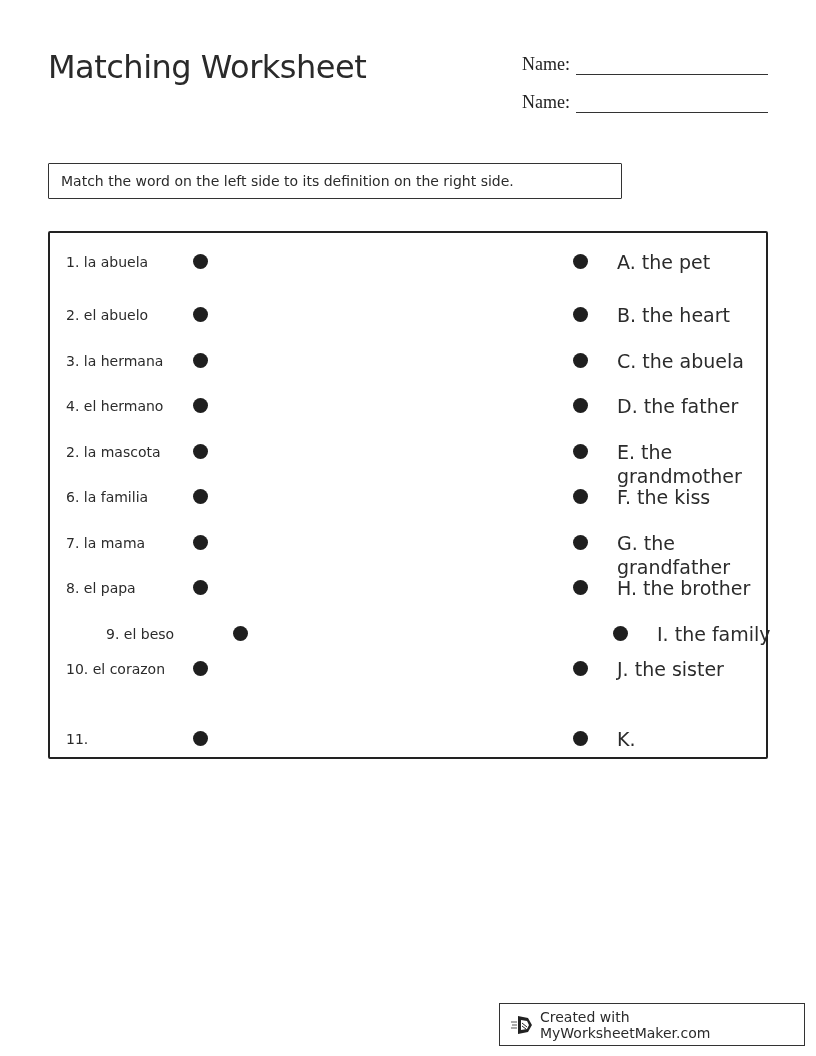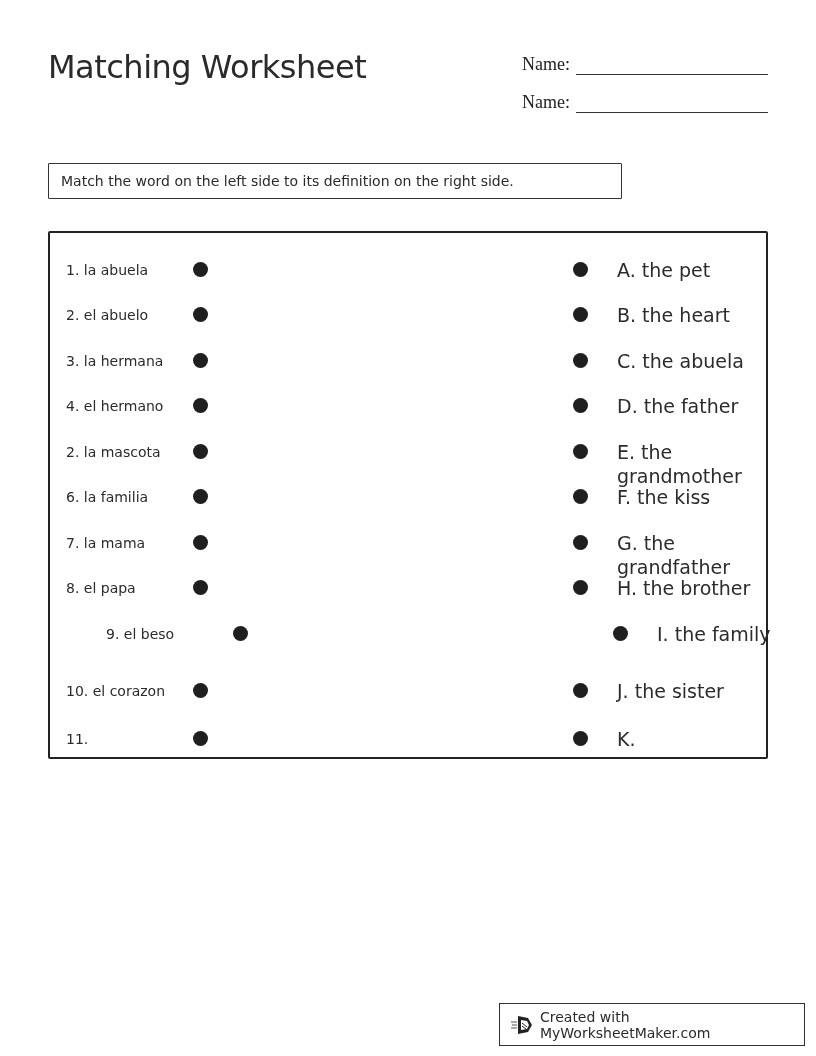--- a/index.html
+++ b/index.html
@@ -54,21 +54,21 @@
 <div class="field" style="left:510px; top:92px;">
   <span class="field-label">Name:</span>
   <span class="field-line"></span>
 </div>
 
 <div class="instructions">
   <span>Match the word on the left side to its definition on the right side.</span>
 </div>
 
 <div class="matching-box">
-  <div class="row" style="top:25px;">
+  <div class="row" style="top:17px;">
     <span class="left-label">1. la abuela</span>
     <span class="dot dot-left"></span>
     <span class="dot dot-right"></span>
     <span class="right-label">A. the pet</span>
   </div>
   <div class="row" style="top:70px;">
     <span class="left-label">2. el abuelo</span>
     <span class="dot dot-left"></span>
     <span class="dot dot-right"></span>
     <span class="right-label">B. the heart</span>
@@ -108,21 +108,21 @@
     <span class="dot dot-left"></span>
     <span class="dot dot-right"></span>
     <span class="right-label">H. the brother</span>
   </div>
   <div class="row" style="top:389px;margin-left:40px;">
     <span class="left-label">9. el beso</span>
     <span class="dot dot-left"></span>
     <span class="dot dot-right"></span>
     <span class="right-label">I. the family</span>
   </div>
-  <div class="row" style="top:446px;">
+  <div class="row" style="top:424px;">
     <span class="left-label">10. el corazon</span>
     <span class="dot dot-left"></span>
     <span class="dot dot-right"></span>
     <span class="right-label">J. the sister</span>
   </div>
   <div class="row" style="top:464px;margin-top:30px;">
     <span class="left-label">11.</span>
     <span class="dot dot-left"></span>
     <span class="dot dot-right"></span>
     <span class="right-label">K.</span>

